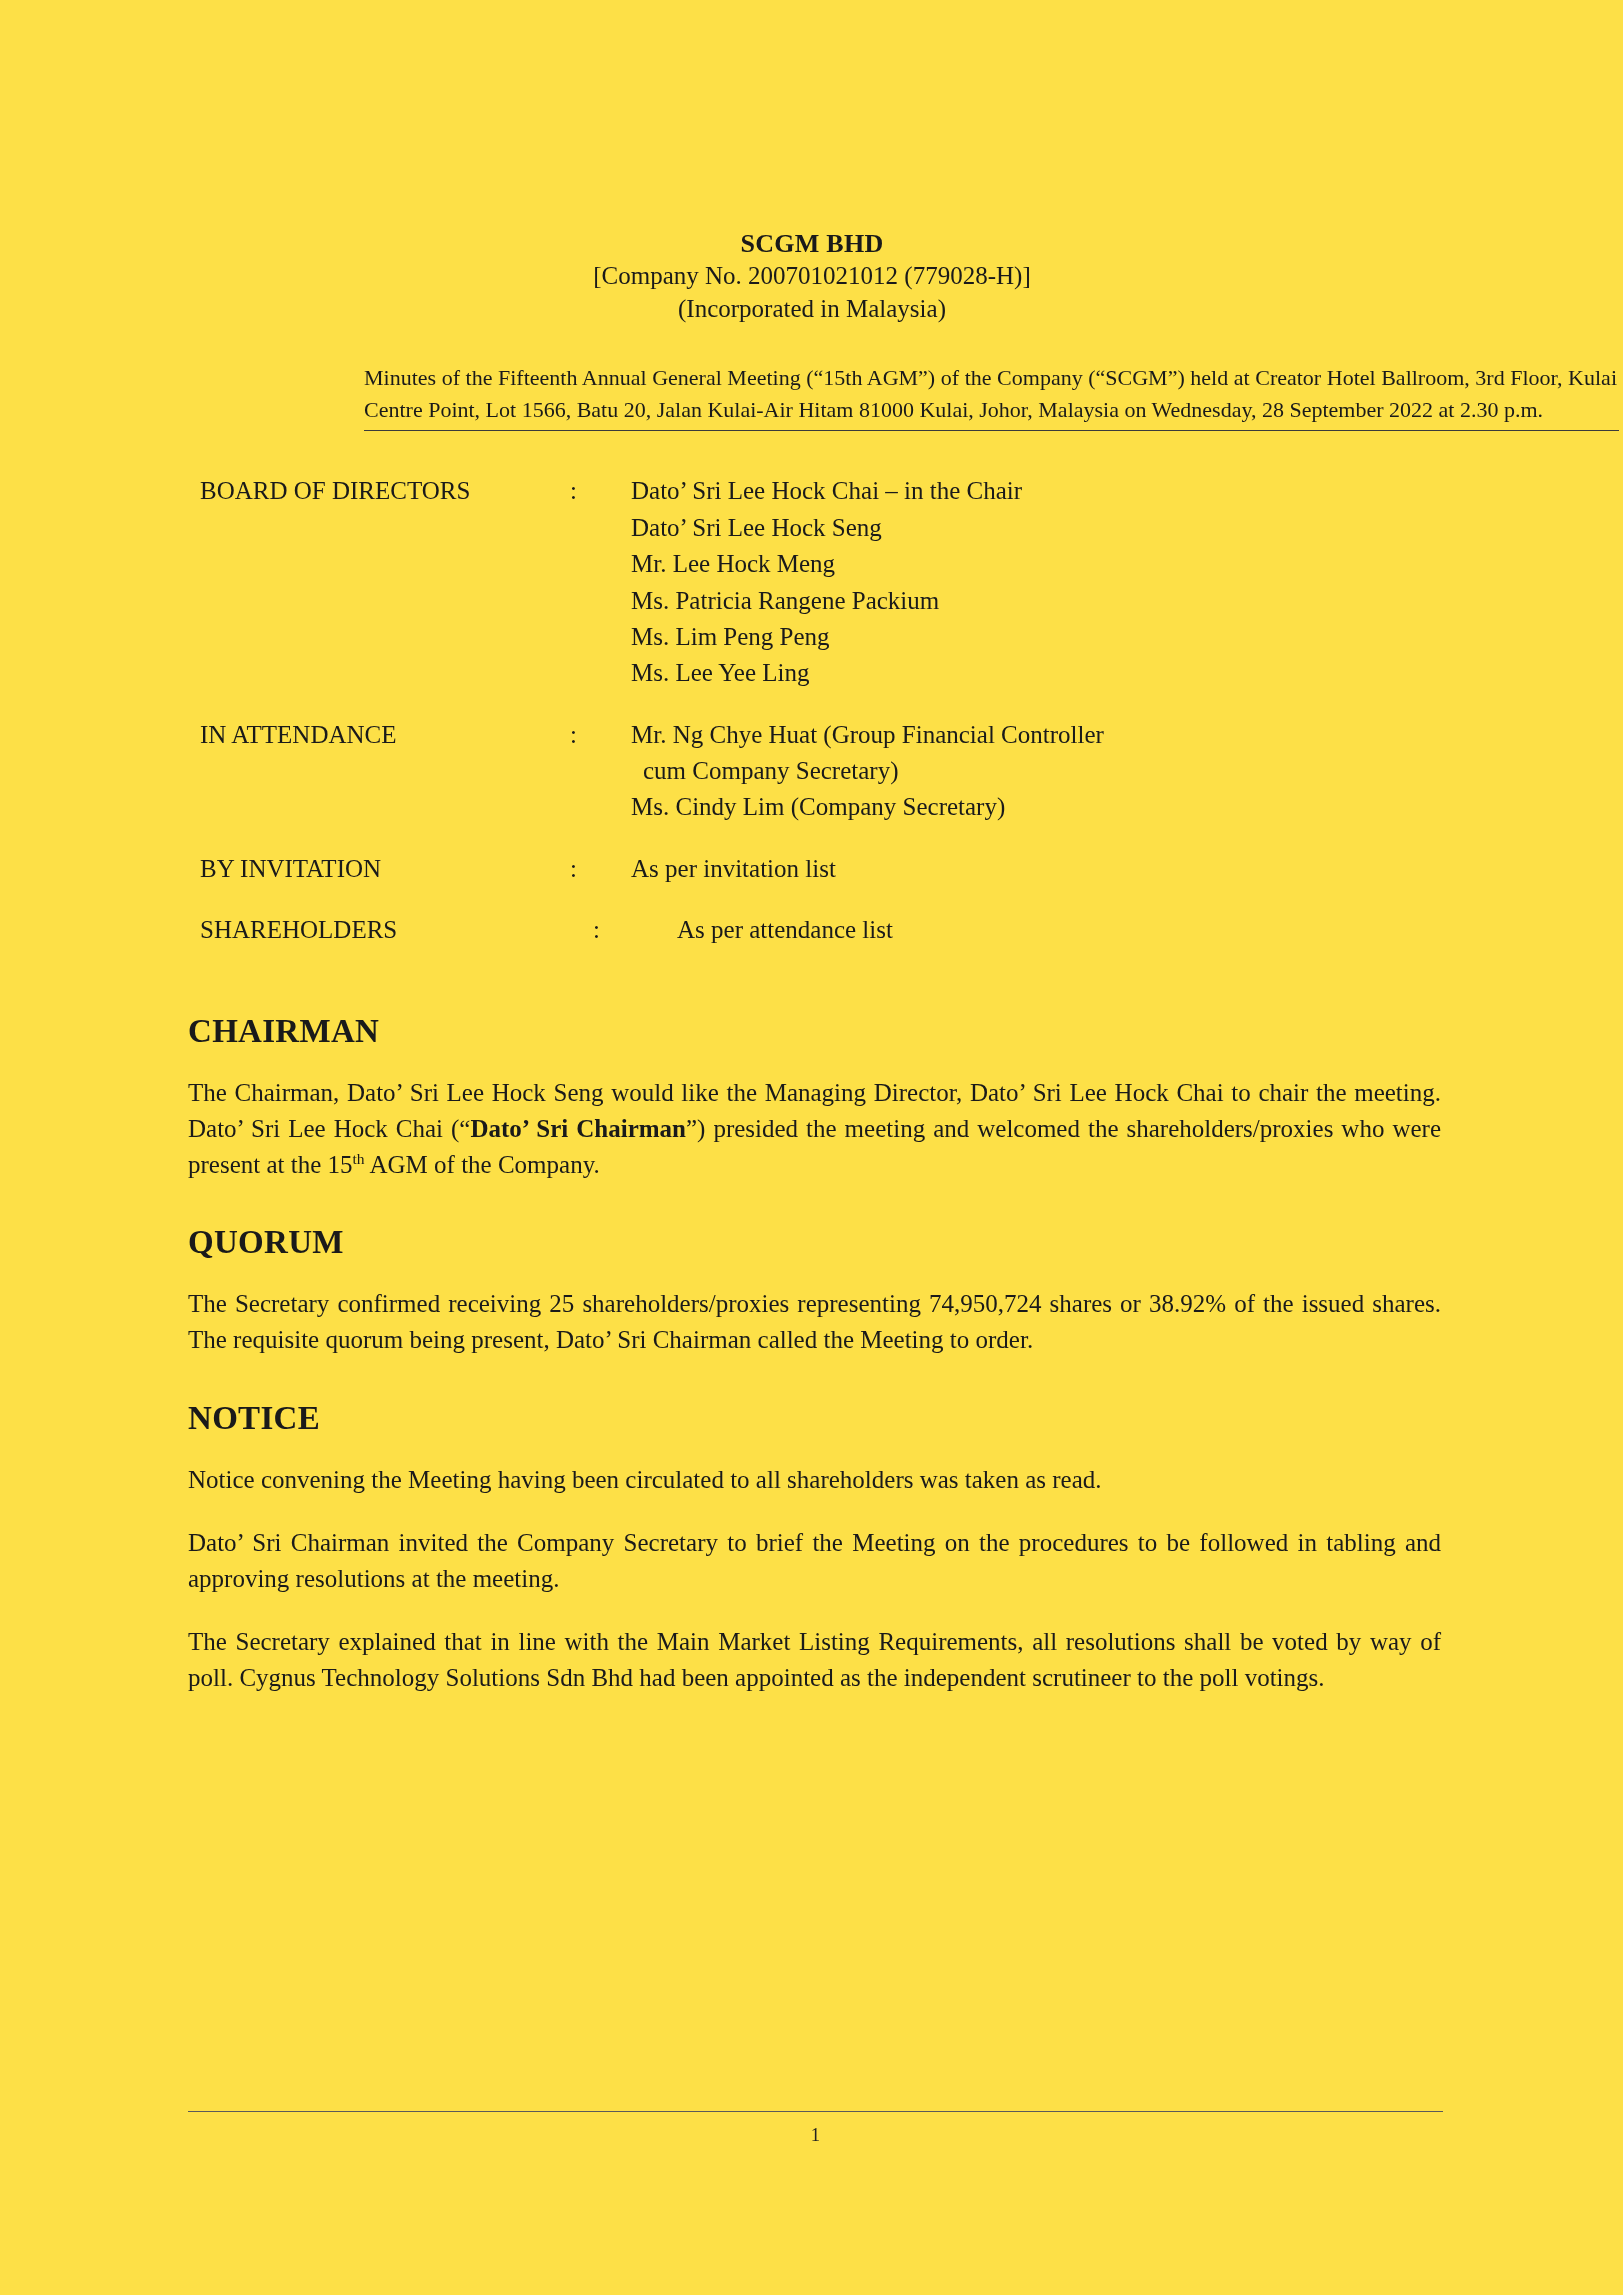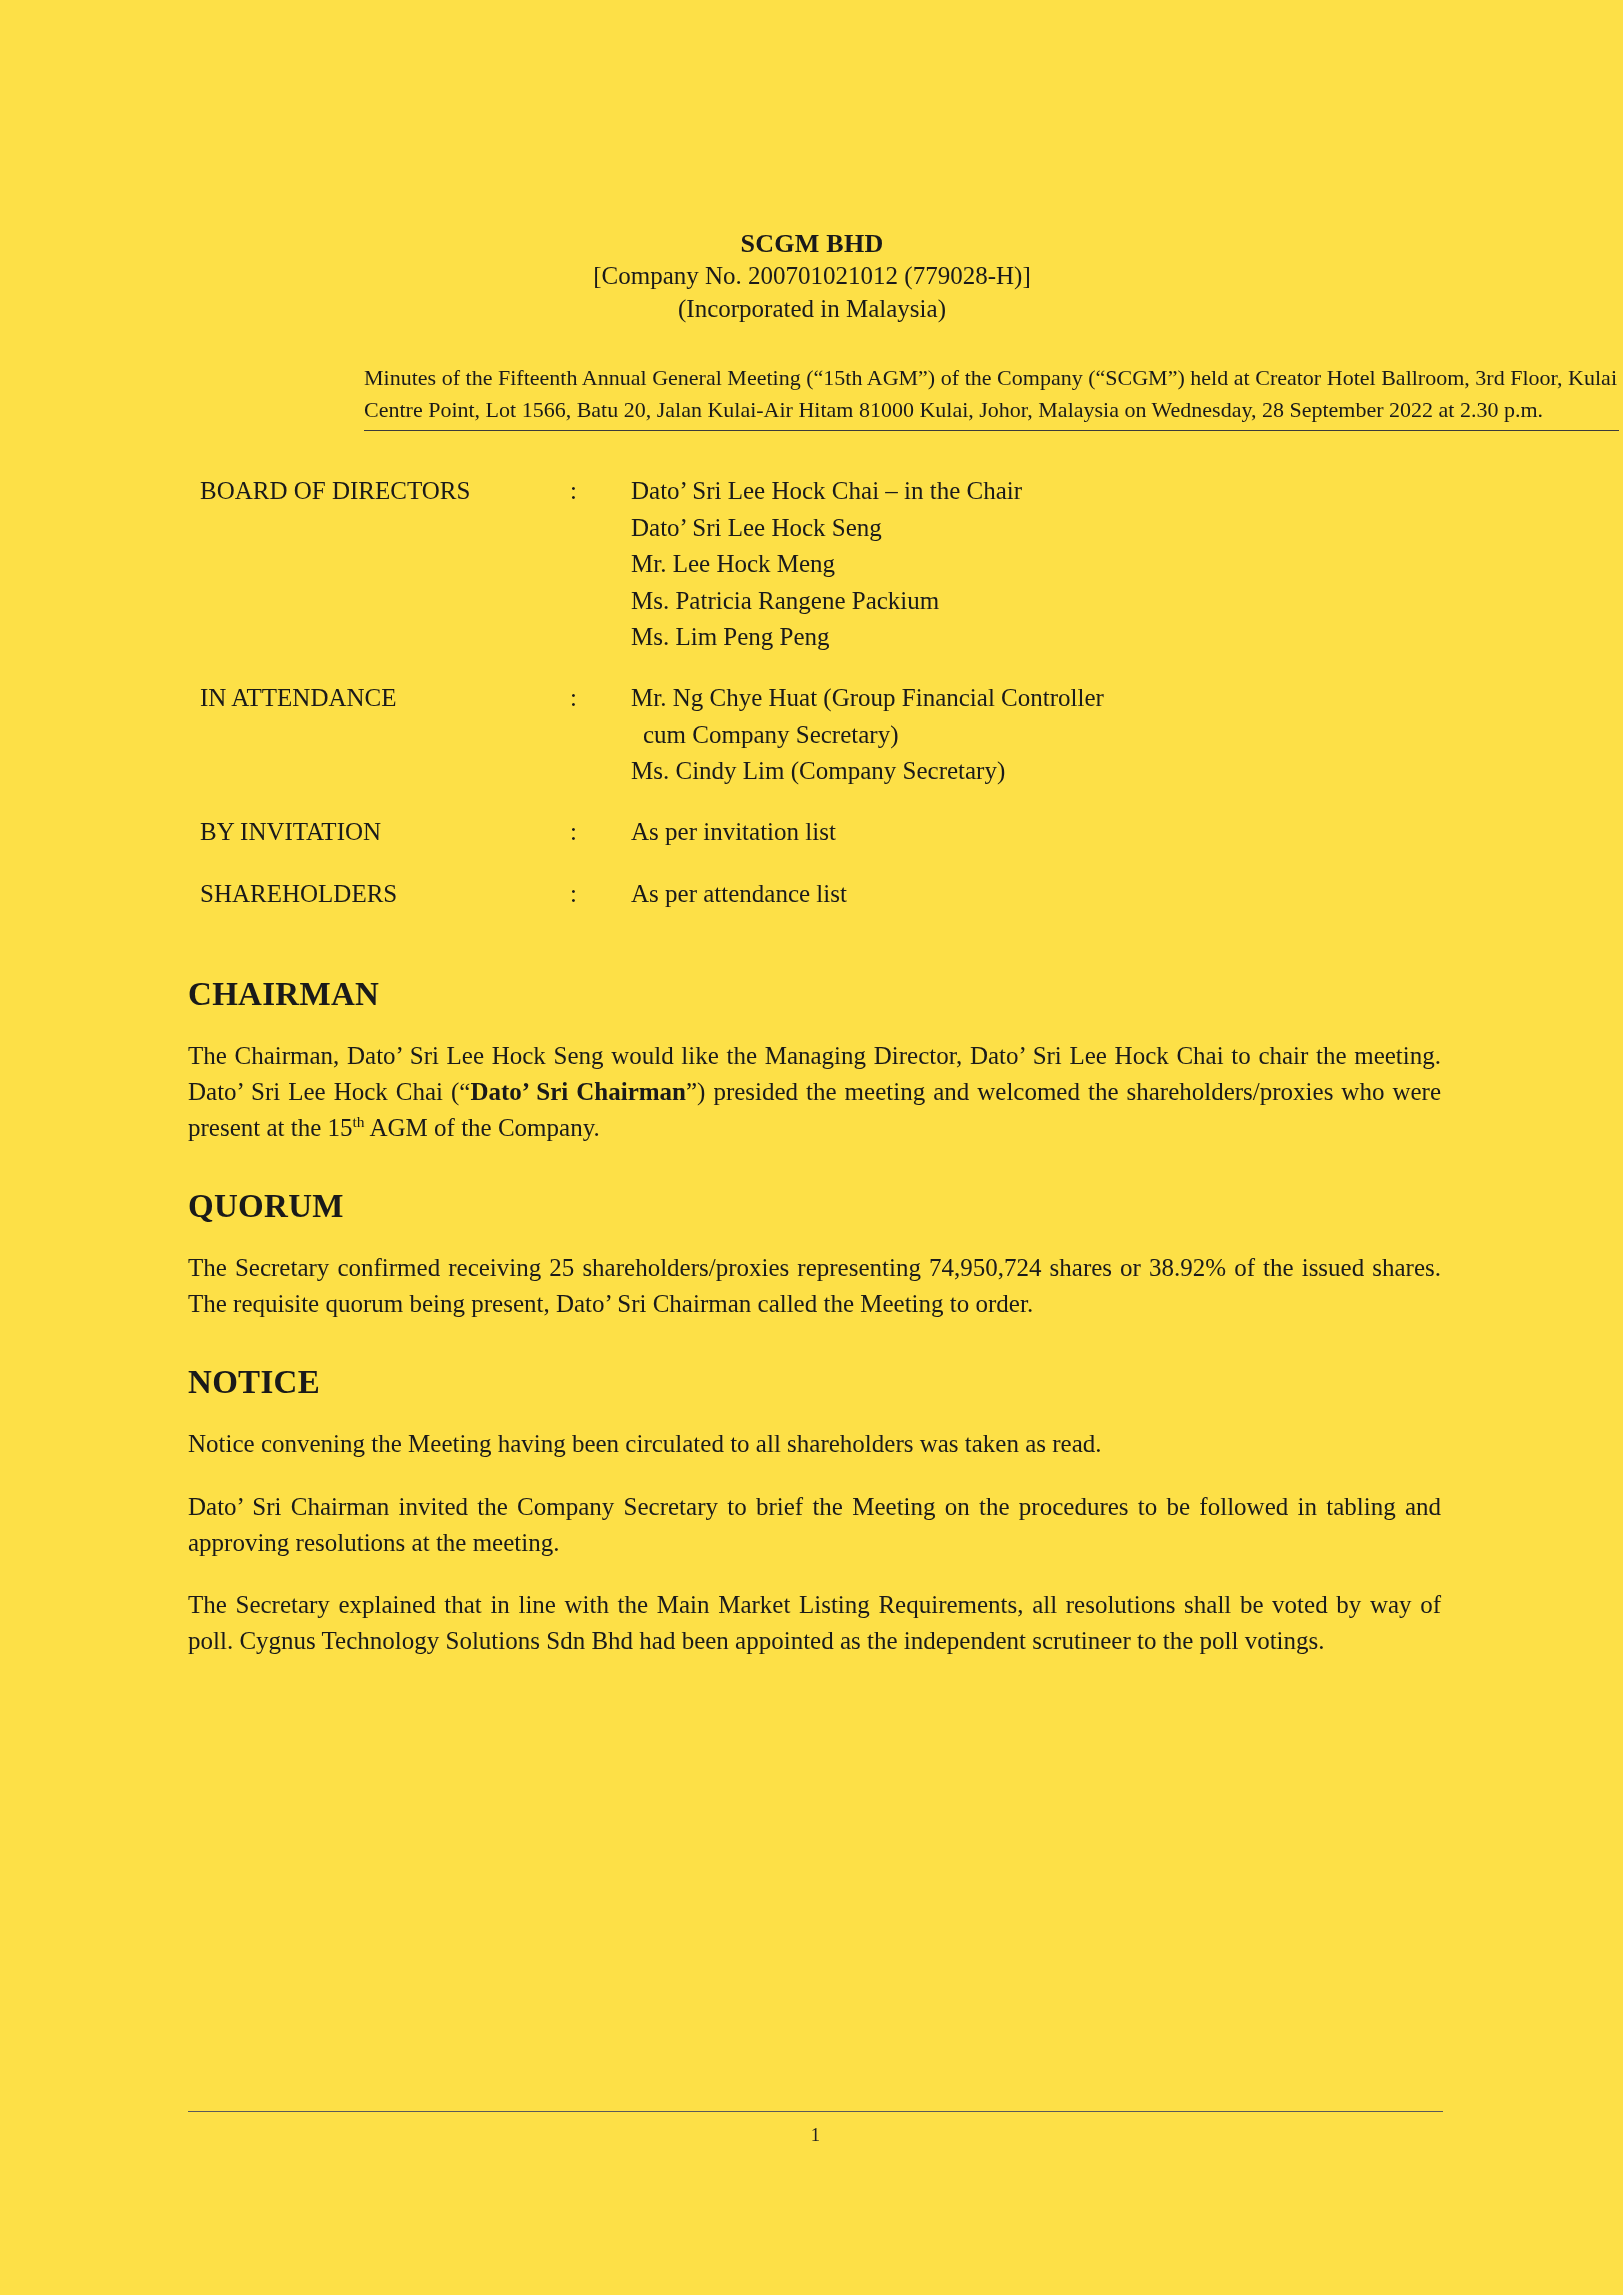--- a/index.html
+++ b/index.html
@@ -69,21 +69,21 @@
     margin: 12px;
     padding-left: 188px;
     padding-top: 30px;
     box-sizing: border-box;
   }
   .attend-row {
     display: flex;
     align-items: flex-start;
     margin-bottom: 25px;
   }
-  .attend-row:last-child { margin-bottom: 0; }
+  .attend-row:last-child { margin-bottom: 0; gap: 23px; }
   .attend-label {
     width: 370px;
     flex: 0 0 370px;
     font-size: 25px;
     line-height: 1.46;
   }
   .attend-colon {
     width: 61px;
     flex: 0 0 61px;
     font-size: 25px;
@@ -163,20 +163,21 @@
 
     <div class="attend-row">
       <div class="attend-label">BOARD OF DIRECTORS</div>
       <div class="attend-colon">:</div>
       <div class="attend-values">
         <div>Dato’ Sri Lee Hock Chai – in the Chair</div>
         <div>Dato’ Sri Lee Hock Seng</div>
         <div>Mr. Lee Hock Meng</div>
         <div>Ms. Patricia Rangene Packium</div>
         <div>Ms. Lim Peng Peng</div>
+        <div>Ms. Lee Yee Ling</div>
       </div>
     </div>
 
     <div class="attend-row">
       <div class="attend-label">IN ATTENDANCE</div>
       <div class="attend-colon">:</div>
       <div class="attend-values">
         <div>Mr. Ng Chye Huat (Group Financial Controller</div>
         <div class="indent-1">cum Company Secretary)</div>
         <div>Ms. Cindy Lim (Company Secretary)</div>

